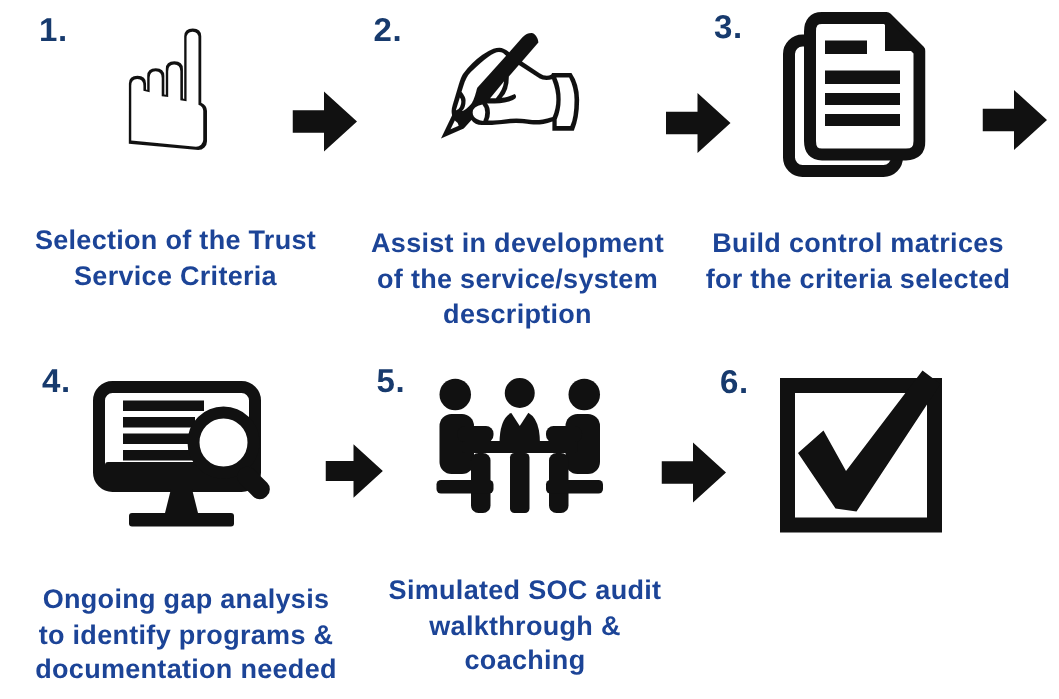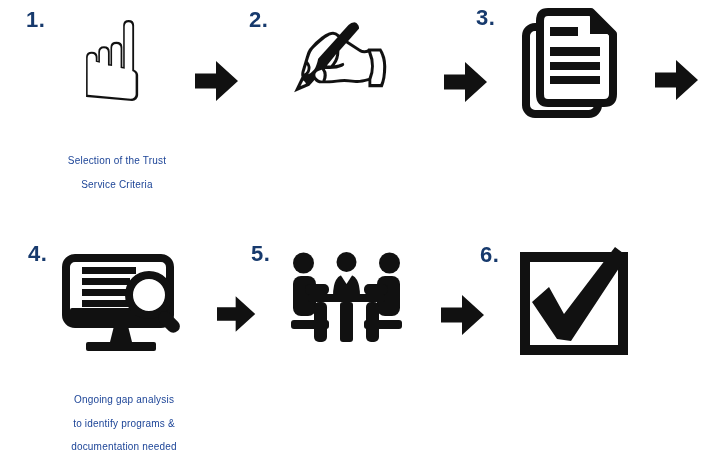--- a/index.html
+++ b/index.html
@@ -6,21 +6,21 @@
   .canvas{
     position:relative;width:706px;height:466px;overflow:hidden;
     background:var(--background-color,#ffffff);
     font-family:"Liberation Sans",sans-serif;
   }
   .num{
     position:absolute;font-weight:bold;font-size:22px;letter-spacing:.5px;
     color:var(--number-color,#173a6d);
   }
   .cap{
-    position:absolute;font-weight:normal;font-size:10px;line-height:23.5px;
+    position:absolute;font-weight:bold;font-size:18px;line-height:23.5px;
     color:var(--caption-color,#1c4497);text-align:center;white-space:pre-line;
     letter-spacing:.2px;
   }
   .glyph{
     position:absolute;color:var(--icon-color,#111111);
     font-family:"DejaVu Sans",sans-serif;text-align:center;
   }
   .svgicon,.arrow{position:absolute;color:var(--icon-color,#111111);}
   #n1{left:26px;top:7px}   #n2{left:249px;top:7px}  #n3{left:476px;top:5px}
   #n4{left:28px;top:241px} #n5{left:251px;top:241px}#n6{left:480px;top:242px}
@@ -117,17 +117,25 @@
   </svg>
   <svg class="arrow" id="a4" viewBox="0 0 45 44" style="width:40px;height:42px">
     <polygon points="0,14.5 21,14.5 21,2 43,22 21,42 21,29.5 0,29.5" fill="currentColor"></polygon>
   </svg>
   <svg class="arrow" id="a5" viewBox="0 0 45 44">
     <polygon points="0,14.5 21,14.5 21,2 43,22 21,42 21,29.5 0,29.5" fill="currentColor"></polygon>
   </svg>
 
   <div class="cap" id="c1">Selection of the Trust
 Service Criteria</div>
+  <div class="cap" id="c2">Assist in development
+of the service/system
+description</div>
+  <div class="cap" id="c3">Build control matrices
+for the criteria selected</div>
   <div class="cap" id="c4">Ongoing gap analysis
 to identify programs &amp;
 documentation needed</div>
+  <div class="cap" id="c5">Simulated SOC audit
+walkthrough &amp;
+coaching</div>
 
 </div>
 
 </body></html>

